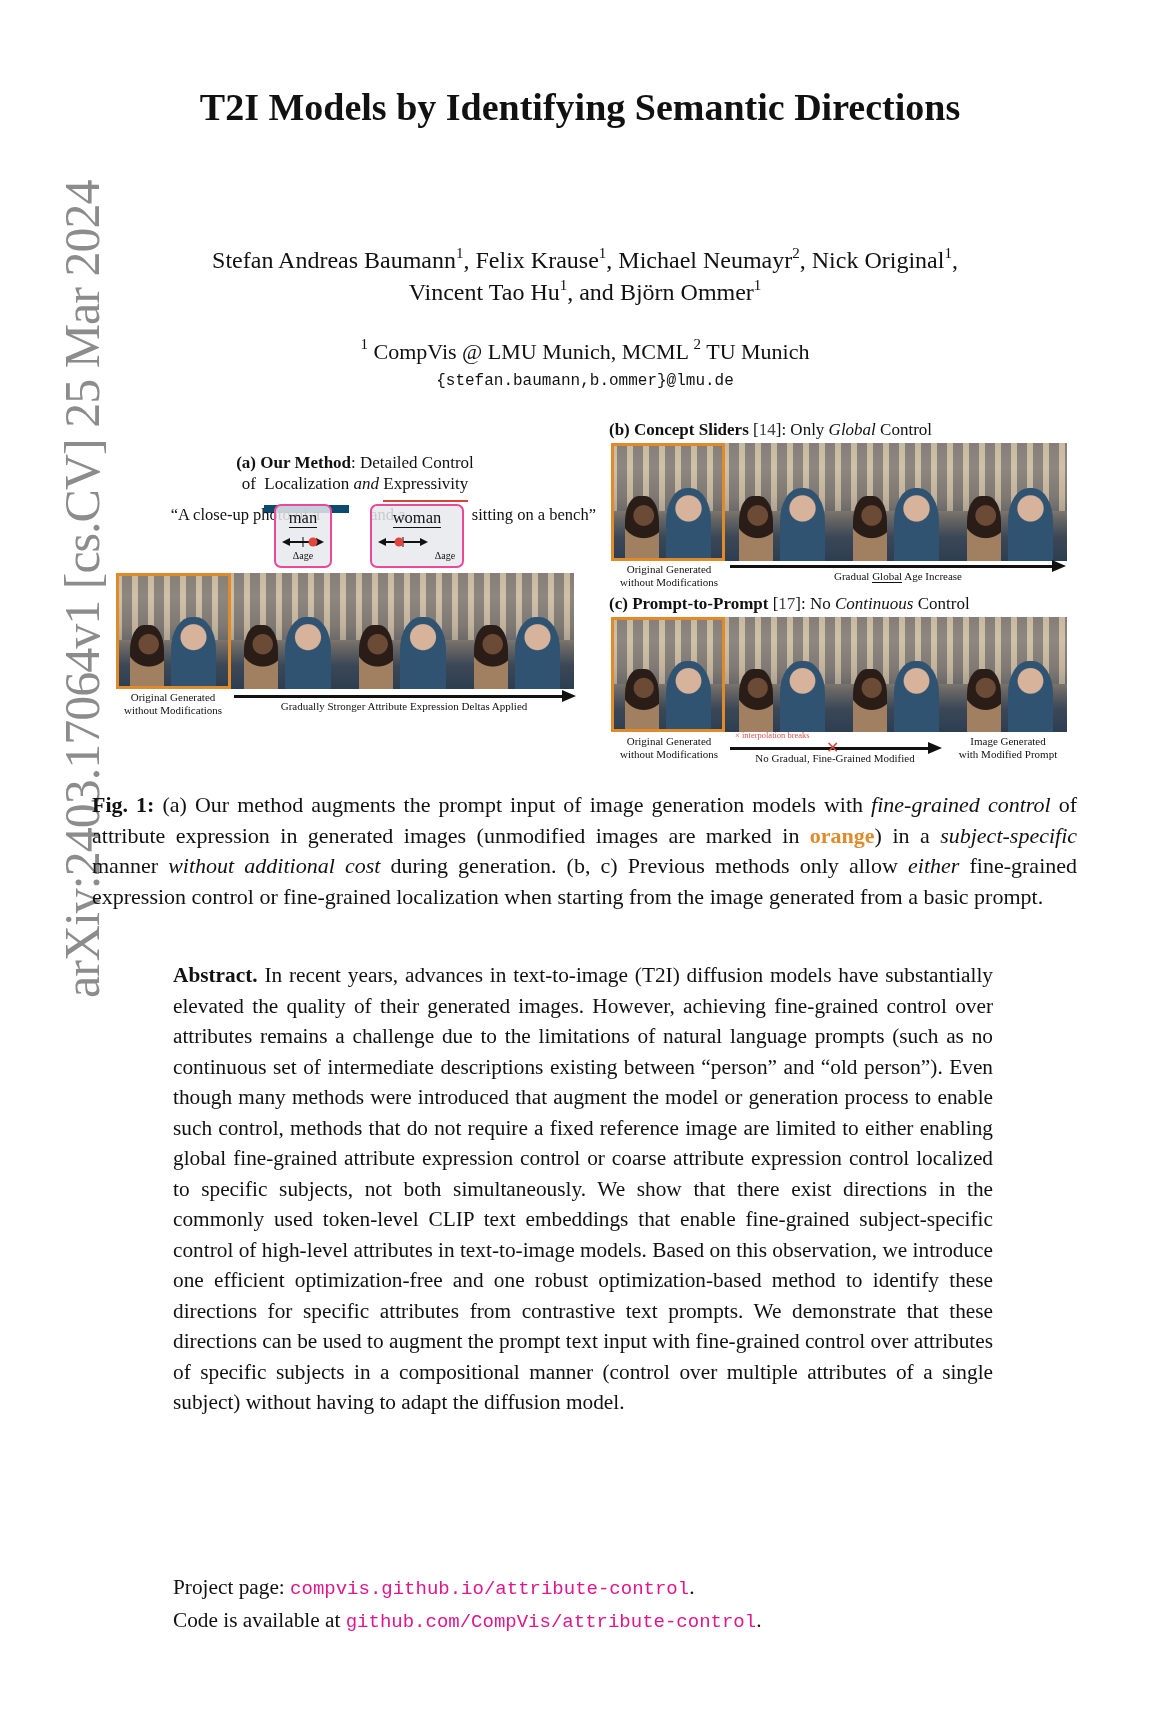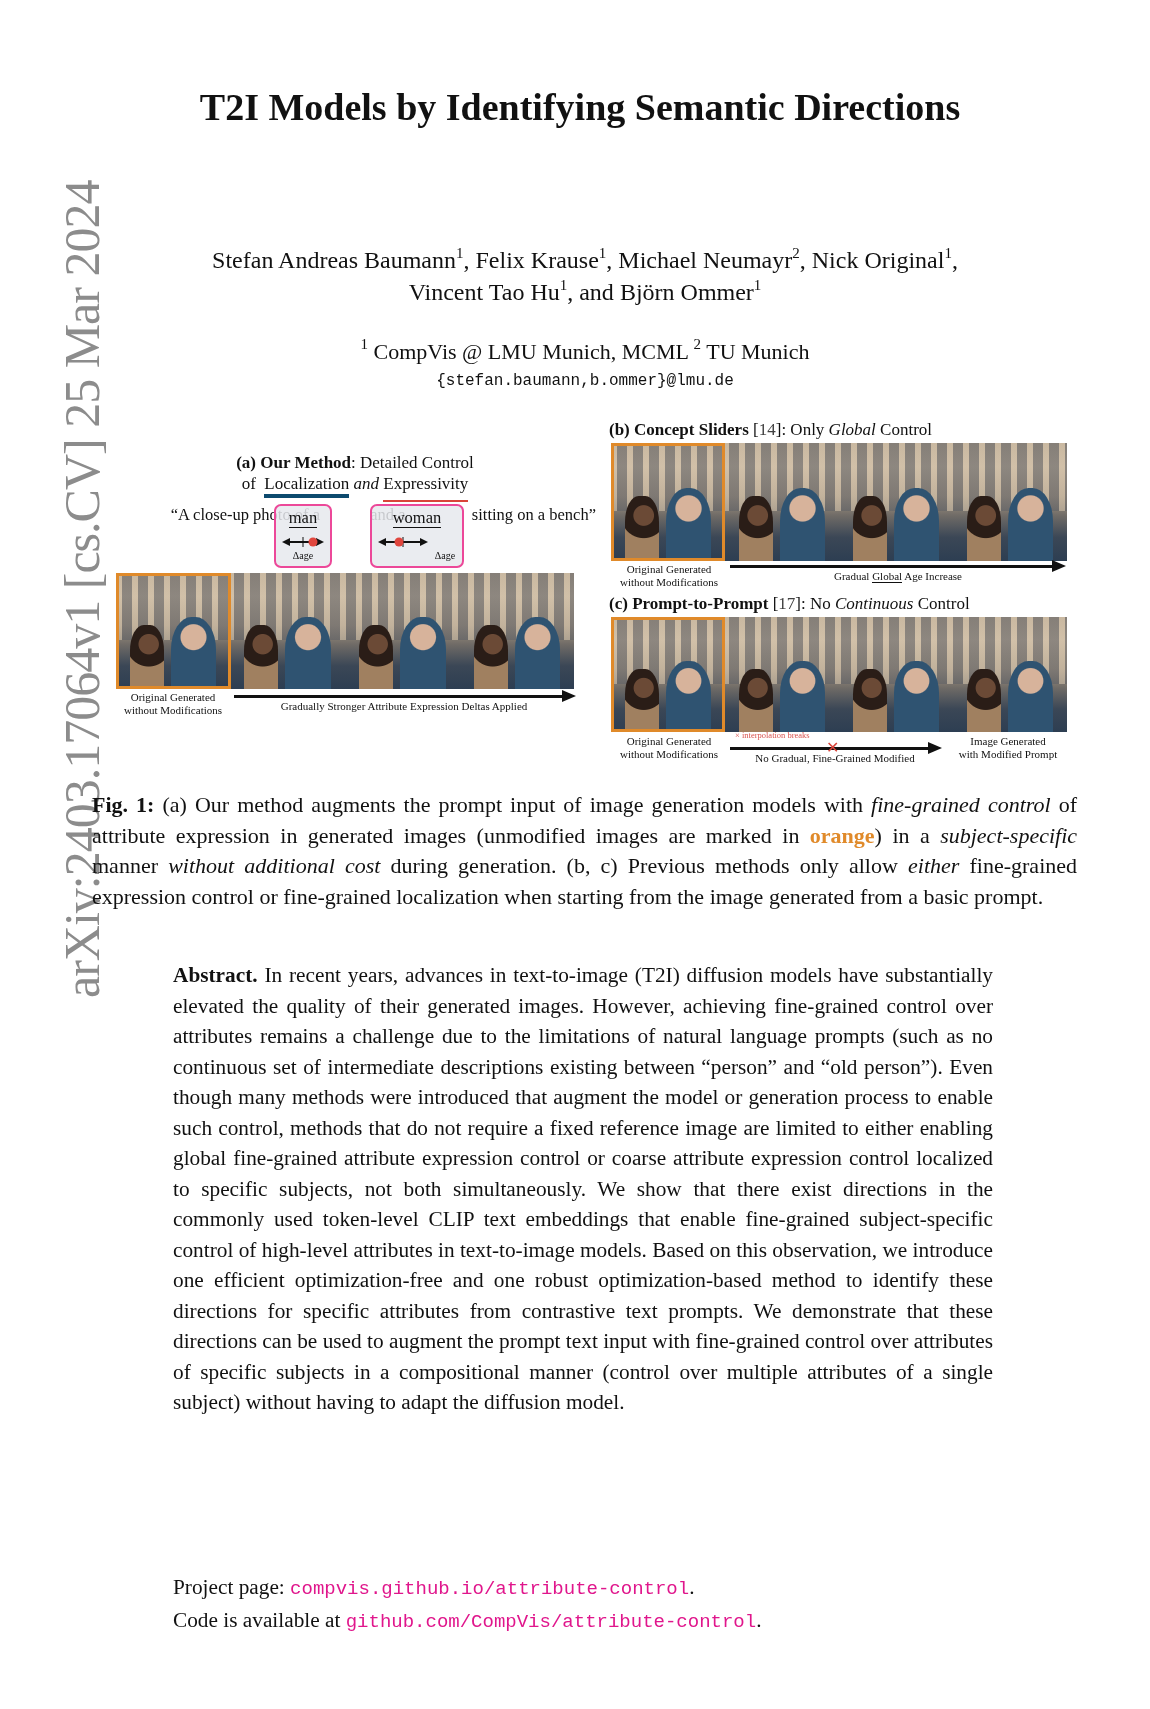--- a/index.html
+++ b/index.html
@@ -37,21 +37,21 @@
   .email {
     left: 90px; top: 372px; width: 990px; text-align: center;
     font-family: "Liberation Mono", "DejaVu Sans Mono", monospace; font-size: 16px;
   }
 
   
   .panel-a-title {
     left: 150px; top: 452px; width: 410px; text-align: center;
     font-size: 17px; line-height: 21px;
   }
-  .ul-gray { border-bottom: 4px solid #0c4a6e; padding-bottom: 1px; }
+  .ul-gray { border-bottom: 8px solid #0c4a6e; padding-bottom: 12px; }
   .ul-red { border-bottom: 2px solid #d9443a; padding-bottom: 7px; }
   .prompt {
     left: 96px; top: 505px; width: 500px; text-align: right;
     font-size: 16.5px; white-space: nowrap;
   }
   .token-box {
     position: absolute; top: 504px; width: 54px; height: 60px;
     border: 2px solid #ec4899; border-radius: 7px; background: rgba(230,233,237,0.85);
   }
   .token-box .word {

